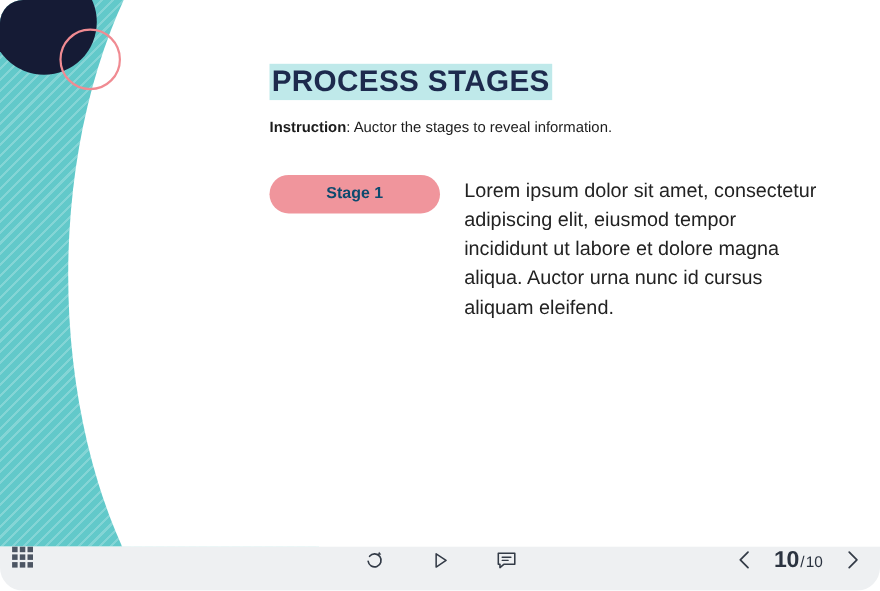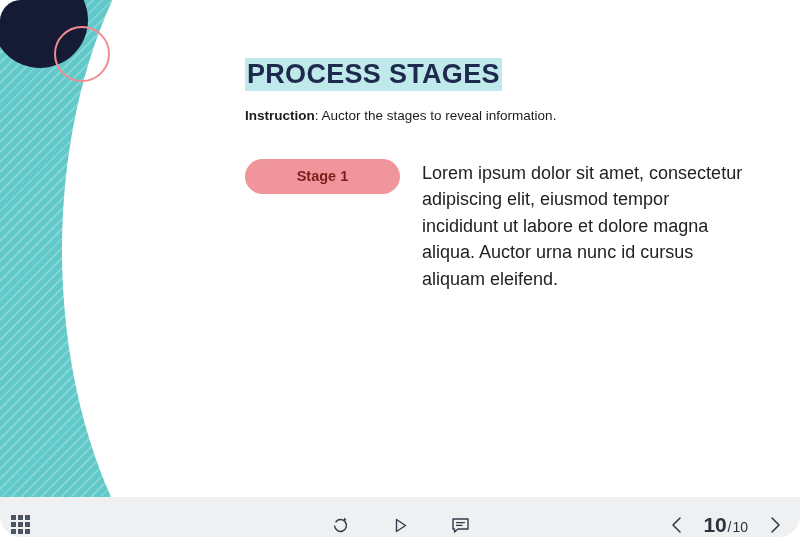--- a/index.html
+++ b/index.html
@@ -105,21 +105,21 @@
     display: flex;
     align-items: flex-start;
     margin-top: 36px;
   }
   .stage-button {
     flex: 0 0 auto;
     width: 155px;
     height: 35px;
     border-radius: 18px;
     background: #f0959c;
-    color: #7f1d1d;
+    color: #0c4a6e;
     font-size: 14.5px;
     font-weight: bold;
     display: flex;
     align-items: center;
     justify-content: center;
     border: none;
     cursor: pointer;
     font-family: "Liberation Sans", sans-serif;
   }
   .stage-text {
@@ -133,21 +133,21 @@
 
   
   .bottom-bar {
     position: absolute;
     left: 0;
     bottom: 0;
     width: 800px;
     height: 40px;
     background: #eef0f2;
     display: flex;
-    align-items: flex-end;
+    align-items: flex-start;
   }
   .grid-icon {
     margin-left: 11px;
     width: 22px;
     height: 22px;
     display: grid;
     grid-template-columns: repeat(3, 5px);
     grid-template-rows: repeat(3, 5px);
     gap: 2px;
     cursor: pointer;

